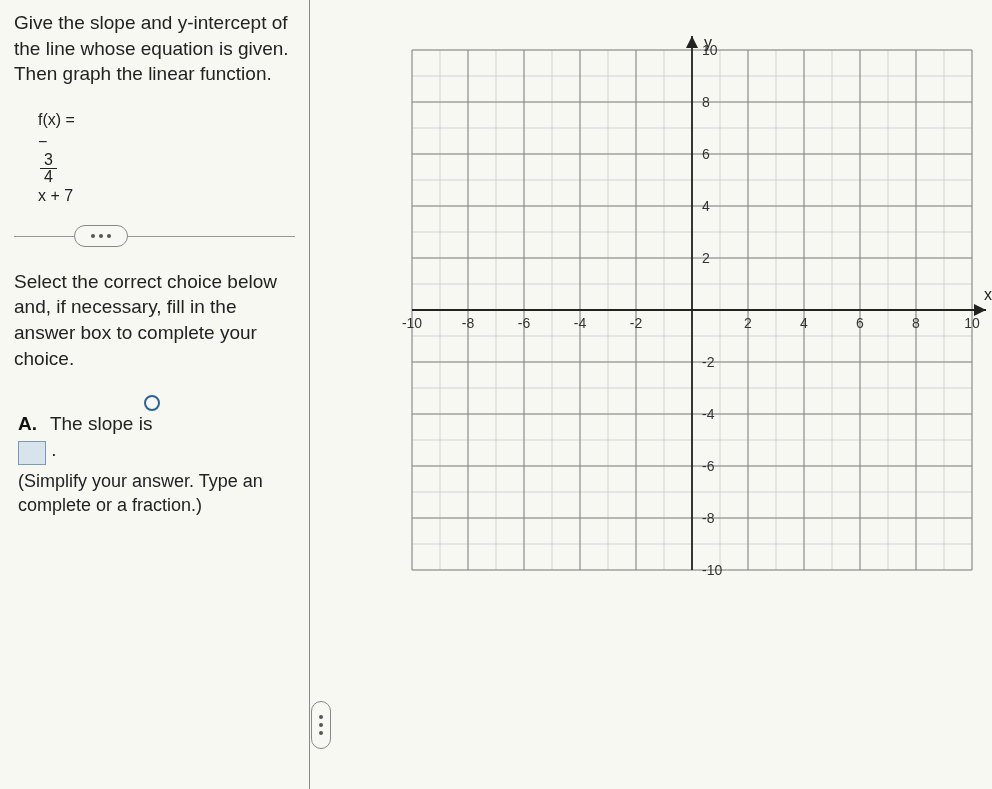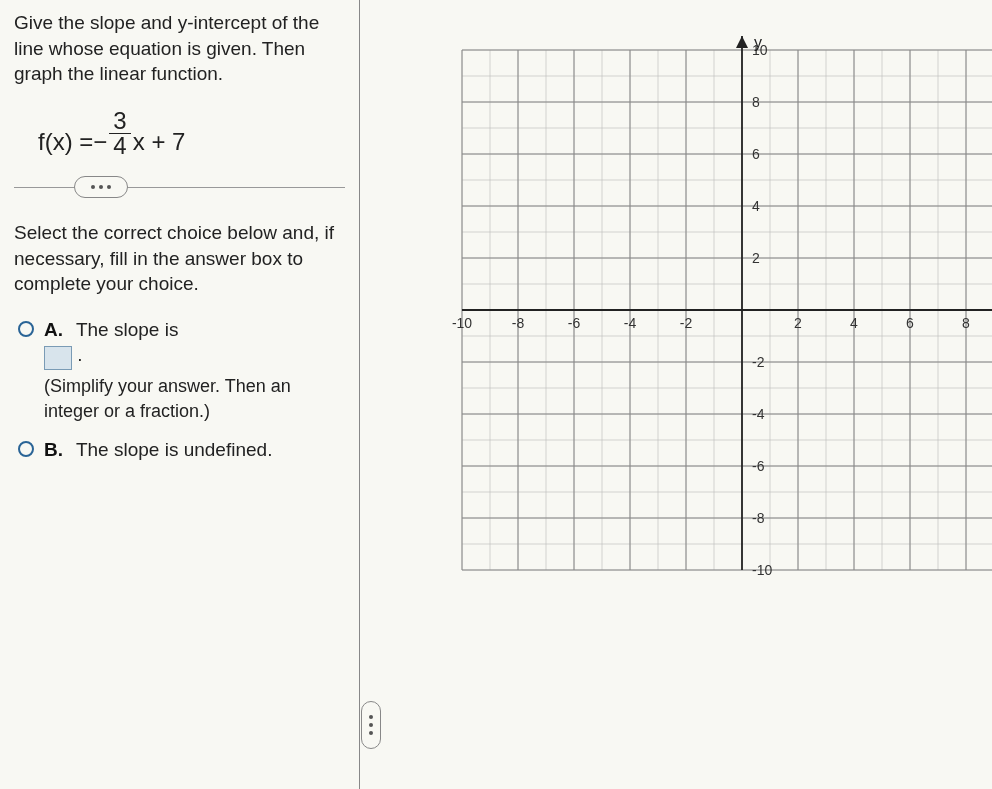--- a/index.html
+++ b/index.html
@@ -11,33 +11,34 @@
     overflow: hidden;
     position: relative;
   }
   .page {
     display: flex;
     width: 100%;
     height: 100%;
     background: #f8f8f3;
   }
   .left-panel {
-    width: 360px;
+    width: 310px;
     padding: 10px 14px;
     border-right: 1px solid #888;
     color: #222;
     font-size: 19px;
     line-height: 1.35;
   }
   .prompt-text { margin-bottom: 22px; }
   .equation {
     margin: 18px 0 18px 24px;
-    font-size: 24px;
-    display: flex;
-    align-items: flex-end;
+    font-size: 16px;
+    display: flex;
+    align-items: flex-start;
+    flex-direction: column;
   }
   .frac {
     display: inline-flex;
     flex-direction: column;
     align-items: center;
     vertical-align: middle;
     margin: 0 2px;
     line-height: 1;
   }
   .frac .num { border-bottom: 1.5px solid #222; padding: 0 4px; }
@@ -68,23 +69,24 @@
     gap: 4px;
   }
   .dots-pill span {
     width: 4px; height: 4px;
     border-radius: 50%;
     background: #555;
   }
   .instruction { margin-bottom: 20px; margin-top: 22px; }
   .choice {
     display: flex;
-    align-items: flex-start;
+    align-items: center;
     margin-bottom: 14px;
     padding-left: 4px;
+    flex-direction: column;
   }
   .radio {
     width: 16px; height: 16px;
     border: 2px solid #2a6496;
     border-radius: 50%;
     margin-top: 4px;
     margin-right: 10px;
     flex-shrink: 0;
   }
   .choice-label {
@@ -171,31 +173,24 @@
 
     <div class="instruction">Select the correct choice below and, if necessary, fill in the answer box to complete your choice.</div>
 
     <div class="choice">
       <div class="radio"></div>
       <div class="choice-body">
         <span class="choice-label">A.</span>
         <span>The slope is</span><br>
         <span class="answer-box"></span>
         <span>.</span>
-        <div class="hint">(Simplify your answer. Then an integer or a fraction.)</div>
+        <div class="hint">(Simplify your answer. Type an complete or a fraction.)</div>
       </div>
     </div>
 
-    <div class="choice">
-      <div class="radio"></div>
-      <div class="choice-body">
-        <span class="choice-label">B.</span>
-        <span>The slope is undefined.</span>
-      </div>
-    </div>
   </div>
 
   <div class="divider-col">
     <div class="v-pill">
       <span></span>
         <span></span>
         <span></span>
     </div>
   </div>
 

